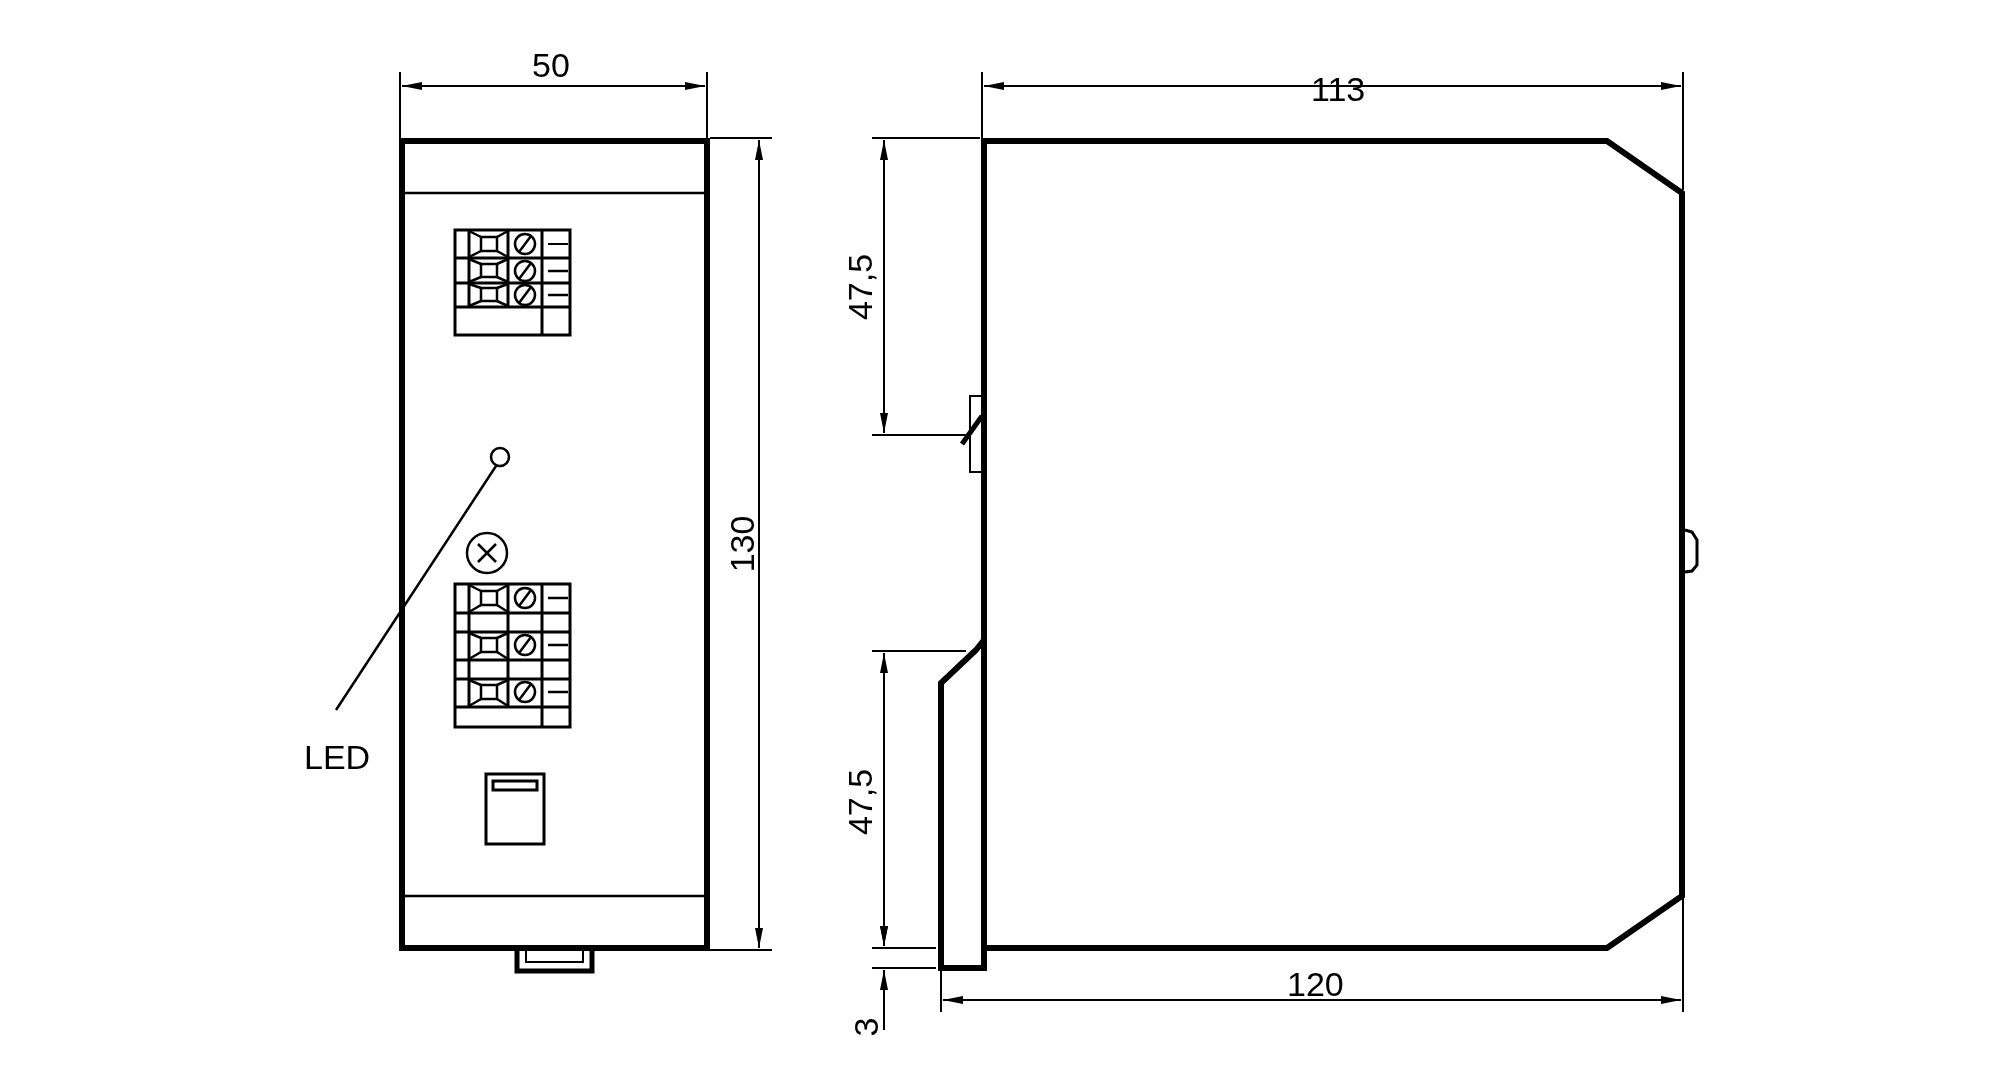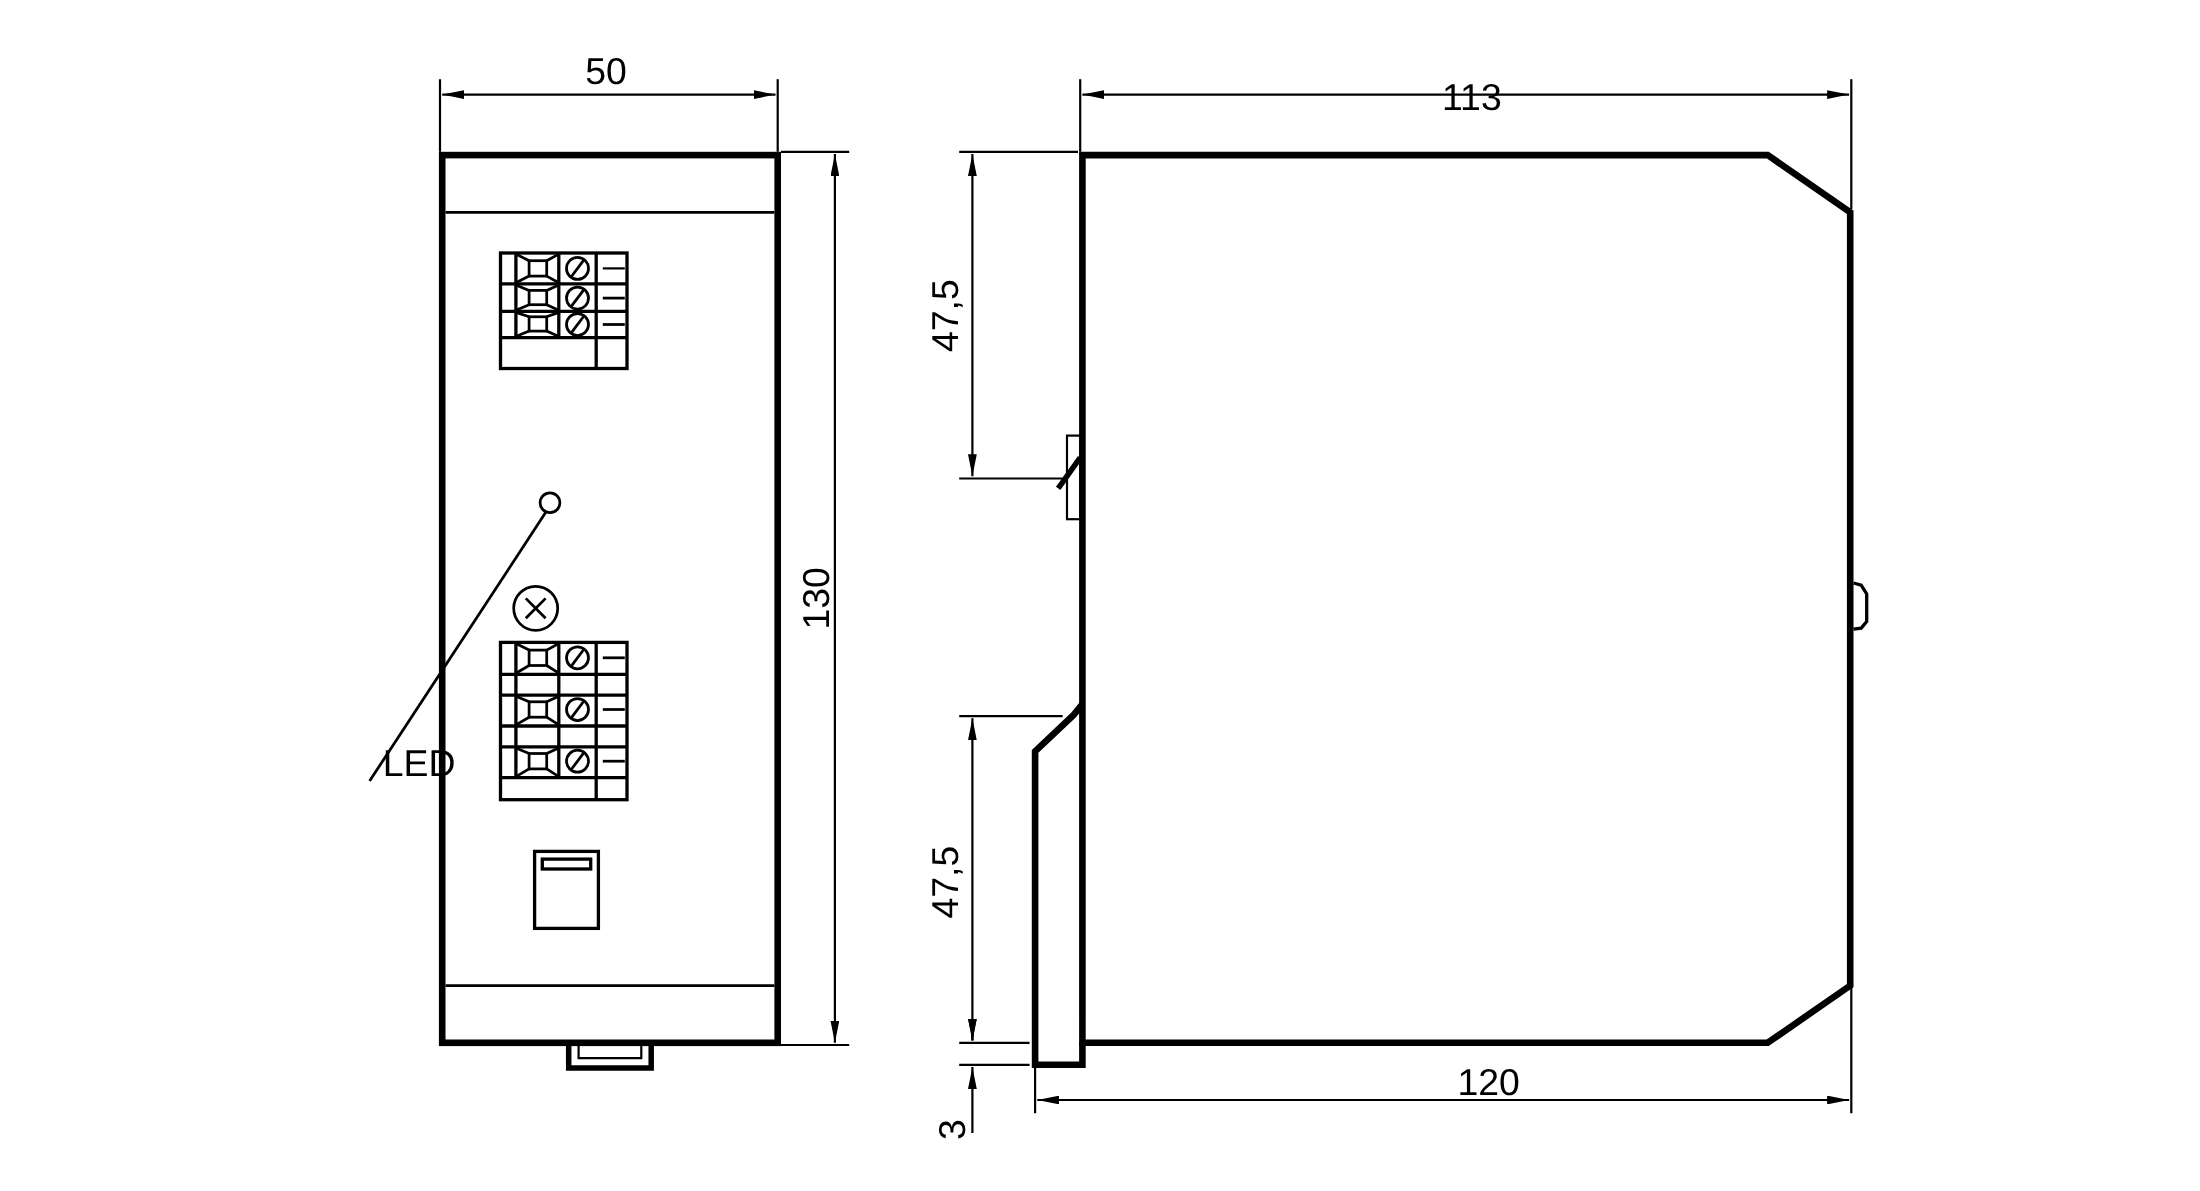--- a/index.html
+++ b/index.html
@@ -171,19 +171,19 @@
     <g stroke-width="2">
       <line x1="872" y1="968" x2="936" y2="968"></line>
       <line x1="884" y1="930" x2="884" y2="946" marker-end="url(#arr)"></line>
       <line x1="884" y1="1030" x2="884" y2="970" marker-end="url(#arr)"></line>
     </g>
   </g>
 </svg>
 
 <div class="lbl" style="left:532px;top:48px;">50</div>
 <div class="lbl rot" style="left:714px;top:527px;">130</div>
-<div class="lbl" style="left:304px;top:677px;margin-left:44px;">LED</div>
+<div class="lbl" style="left:304px;top:740px;">LED</div>
 
 <div class="lbl" style="left:1311px;top:48px;margin-top:24px;">113</div>
-<div class="lbl" style="left:1287px;top:967px;margin-left:38px;">120</div>
+<div class="lbl" style="left:1287px;top:967px;">120</div>
 <div class="lbl rot" style="left:827px;top:270px;">47,5</div>
 <div class="lbl rot" style="left:827px;top:785px;">47,5</div>
 <div class="lbl rot" style="left:857px;top:1010px;">3</div>
 
 </body></html>

